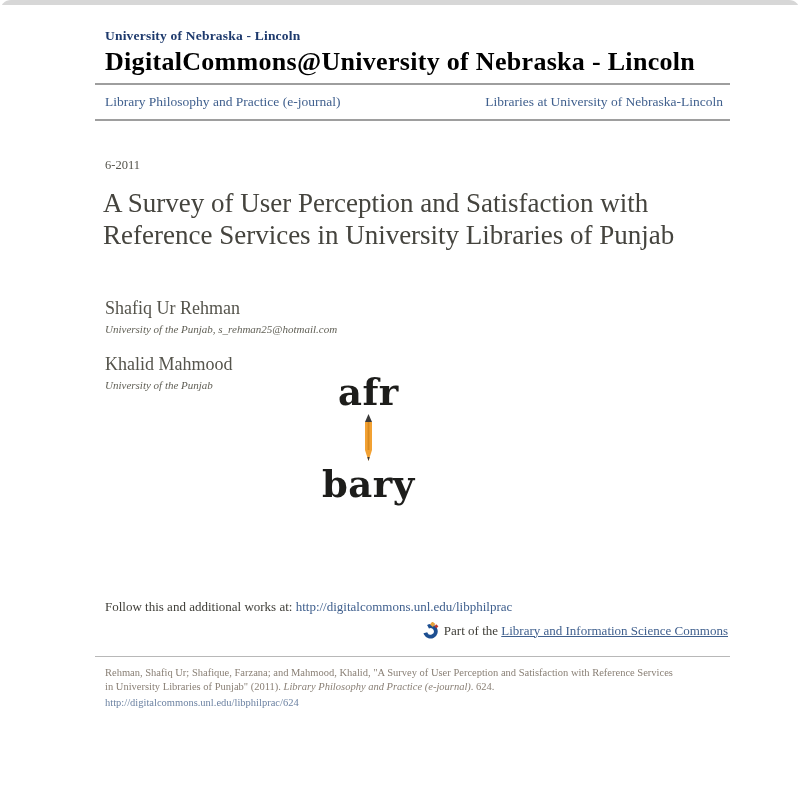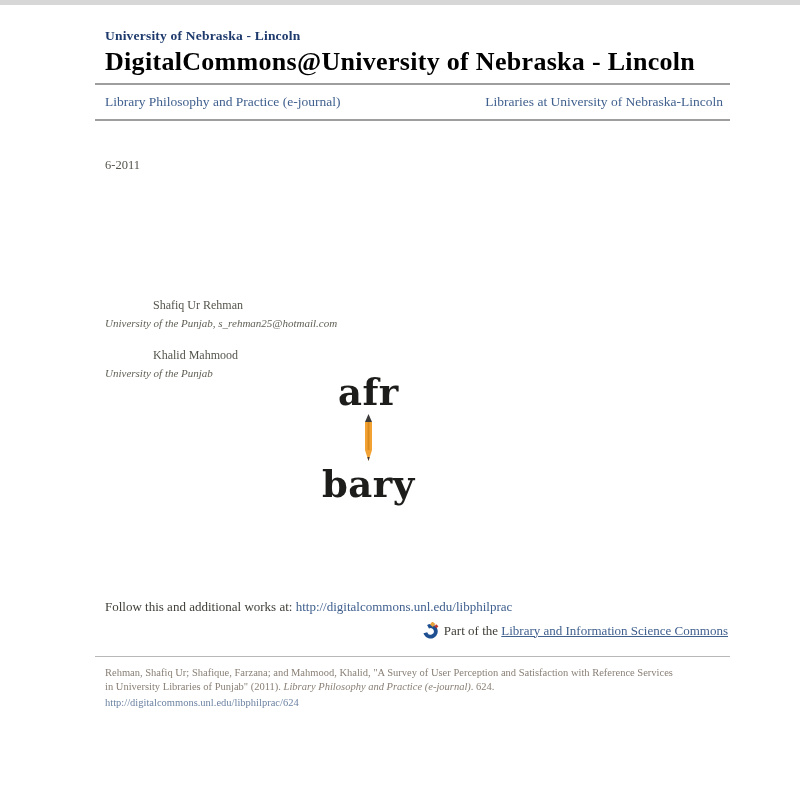--- a/index.html
+++ b/index.html
@@ -4,20 +4,21 @@
 <style>
   * { margin: 0; padding: 0; box-sizing: border-box; }
   html, body { background: #ffffff; }
   .page {
     position: relative;
     width: 800px;
     height: 800px;
     background: #ffffff;
     font-family: "Liberation Serif", serif;
     overflow: hidden;
+    border-radius: 11px;
   }
   .top-strip {
     position: absolute; top: 0; left: 0;
     width: 800px; height: 5px;
     background: #d7d7d7;
   }
   
   .masthead { position: absolute; top: 28px; left: 105px; width: 625px; }
   .institution {
     font-size: 13.5px; font-weight: bold; color: #1e3a6d; letter-spacing: 0.2px;
@@ -37,21 +38,21 @@
     font-size: 13.5px; color: #40608e; text-decoration: none; cursor: pointer;
   }
   
   .pub-date { position: absolute; top: 158px; left: 105px; font-size: 12.5px; color: #55544c; }
   .article-title {
     position: absolute; top: 188px; left: 103px; width: 612px;
     font-size: 27px; line-height: 1.17; color: #45443e; font-weight: normal;
   }
   .authors { position: absolute; top: 298px; left: 105px; width: 420px; }
   .author { margin-bottom: 19px; }
-  .author-name { font-size: 12px; color: #55544c; margin-left: 48px; }
+  .author-name { font-size: 18px; color: #55544c; }
   .author-affiliation { margin-top: 4px; font-size: 11px; font-style: italic; color: #605f55; }
   
   .watermark {
     position: absolute; top: 370px; left: 322px;
     display: flex; align-items: center; z-index: 5; flex-direction: column;
   }
   .logo-text {
     font-family: "DejaVu Serif", serif;
     font-weight: bold; font-size: 37px; color: #1d1d1b; letter-spacing: 0.5px;
   }
@@ -93,20 +94,21 @@
 
   <div class="subheader">
     <span class="journal-link">Library Philosophy and Practice (e-journal)</span>
     <span class="journal-link">Libraries at University of Nebraska-Lincoln</span>
   </div>
 
   <div class="rule rule-2"></div>
 
   <div class="pub-date">6-2011</div>
 
+  <h1 class="article-title">A Survey of User Perception and Satisfaction with Reference Services in University Libraries of Punjab</h1>
 
   <div class="authors">
     <div class="author">
       <div class="author-name">Shafiq Ur Rehman</div>
       <div class="author-affiliation">University of the Punjab, s_rehman25@hotmail.com</div>
     </div>
     <div class="author">
       <div class="author-name">Khalid Mahmood</div>
       <div class="author-affiliation">University of the Punjab</div>
     </div>

